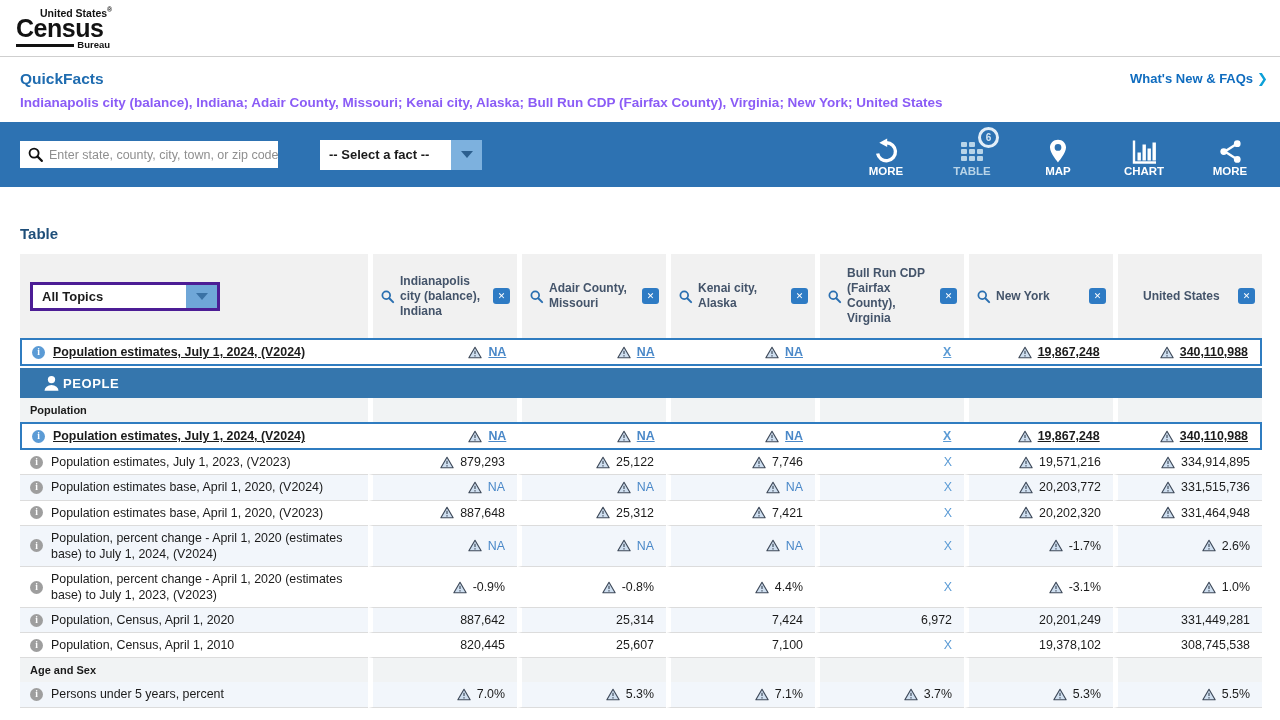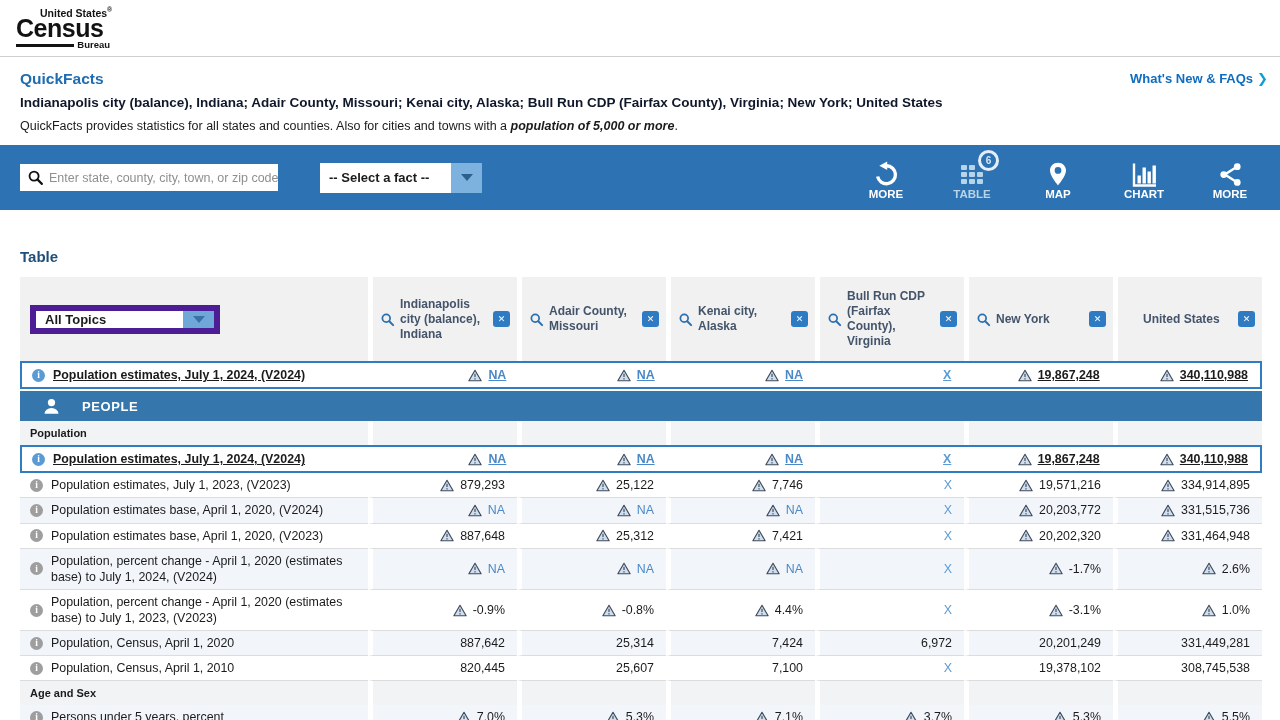--- a/index.html
+++ b/index.html
@@ -12,21 +12,21 @@
   .logo-top { font-size:10.5px; font-weight:bold; padding-left:24px; white-space:nowrap; }
   .logo-top sup { font-size:7px; }
   .logo-name { font-size:25px; font-weight:bold; line-height:.85; letter-spacing:-.5px; }
   .logo-bureau-row { display:flex; align-items:flex-end; }
   .logo-rule { flex:1; border-bottom:3.5px solid #121212; margin:0 3px 3px 0; }
   .logo-sub { font-size:9.5px; font-weight:bold; }
 
   
   .intro { position:relative; padding:13px 18px 0 20px; }
   .intro-title { color:#1f6cb0; font-size:15.5px; font-weight:bold; }
-  .intro-geos { color:#0f172a; font-size:13.5px; font-weight:bold; margin-top:7px; }
+  .intro-geos { color:#8b5cf6; font-size:13.5px; font-weight:bold; margin-top:7px; }
   .intro-desc { font-size:12.5px; margin-top:9px; }
   .intro-desc em { font-weight:bold; font-style:italic; }
   .whats-new { position:absolute; top:14px; right:12px; color:#0f6cbf; font-weight:bold; font-size:13px; cursor:pointer; }
   .whats-new .chev { color:#0ca0d8; margin-left:4px; font-weight:bold; }
 
   
   .band { margin-top:12px; height:65px; background:#2d72b2; display:flex; align-items:center; }
   .search-box { margin-left:20px; width:258px; height:27px; background:#fff; display:flex; align-items:center; padding-left:7px; }
   .search-box input { border:none; outline:none; flex:1; min-width:0; font-size:12.5px; color:#b91c1c; font-family:inherit; background:transparent; }
   .search-box input::placeholder { color:#8f8f8f; }
@@ -54,42 +54,42 @@
 
   .thead { height:84px; }
   .thead .cell { background:#f1f1f1; }
   .thead .hcell { display:flex; align-items:center; padding:0 7px; gap:5px; border-left:5px solid #fff; }
   .thead .label-head { display:flex; align-items:center; }
   .col-label { flex:1; font-weight:bold; font-size:12px; color:#44546a; line-height:1.25; }
   .close-btn { width:17px; height:16px; background:#2e7bc4; border-radius:3px; color:#fff; font-size:9px;
                font-weight:bold; display:flex; align-items:center; justify-content:center; flex:none; cursor:pointer; }
   .hmag { display:flex; flex:none; }
 
-  .topics-select { margin-left:10px; display:flex; height:29px; width:190px; border:6px solid #4c1d95; background:#fff; cursor:pointer; }
+  .topics-select { margin-left:10px; display:flex; height:29px; width:190px; border:3px solid #4c1d95; background:#fff; cursor:pointer; }
   .topics-value { flex:1; display:flex; align-items:center; padding-left:9px; font-weight:bold; font-size:13px; }
   .topics-arrow { width:31px; background:#6fa7d8; display:flex; align-items:center; justify-content:center; }
   .topics-arrow .tri-down { border-top-color:#3a72a5; }
 
   .data-row { min-height:25px; }
   .data-row .cell { border-bottom:1px solid #dcdcdc; }
   .data-row.shade { background:#f2f6fb; }
   .hl { border:2px solid #2f7cc0; min-height:28px; }
   .hl .cell { border-bottom:none; }
   .bold .label-text, .bold .val { font-weight:bold;text-decoration:underline; }
   .val-na { color:#4a88c8; }
   .val-x { color:#5b9bd5; }
   .warn { display:flex; flex:none; }
 
   .section-row { height:24px; }
   .section-row .cell { background:#f1f3f4; }
   .section-row .vcell { border-bottom:none; }
   .section-label { font-weight:bold; padding-left:10px; display:flex; align-items:center; font-size:11px; }
 
   .people-band { margin-top:2px; height:30px; background:#3576ad; color:#fff; display:flex; align-items:center;
-                 gap:21px; padding-left:22px; font-weight:bold; font-size:13px; letter-spacing:.6px; }
+                 gap:2px; padding-left:22px; font-weight:bold; font-size:13px; letter-spacing:.6px; }
 
   .info-icon { width:13px; height:13px; border-radius:50%; background:#9e9e9e; color:#fff; font-size:9.5px;
                font-weight:bold; font-family:"Liberation Serif",serif; display:flex; align-items:center;
                justify-content:center; flex:none; cursor:pointer; }
   .info-icon.blue { background:#5b9bd5; }
 </style>
 </head>
 <body>
 
 <div class="topbar">
@@ -99,21 +99,20 @@
     <div class="logo-bureau-row">
       <span class="logo-rule"></span>
       <span class="logo-sub">Bureau</span>
     </div>
   </div>
 </div>
 
 <div class="intro">
   <div class="intro-title">QuickFacts</div>
   <div class="intro-geos">Indianapolis city (balance), Indiana; Adair County, Missouri; Kenai city, Alaska; Bull Run CDP (Fairfax County), Virginia; New York; United States</div>
-  <div class="intro-desc"><span>QuickFacts provides statistics for all states and counties. Also for cities and towns with a </span><em>population of 5,000 or more</em><span>.</span></div>
   <div class="whats-new"><span>What's New &amp; FAQs</span><span class="chev">❯</span></div>
 </div>
 
 <div class="band">
   <div class="search-box">
     <span style="display:flex;margin-right:5px;">
       <svg width="17" height="17" viewBox="0 0 24 24">
           <circle cx="10" cy="10" r="6.4" fill="none" stroke="#111" stroke-width="2.6"></circle>
           <line x1="15" y1="15" x2="21" y2="21" stroke="#111" stroke-width="3" stroke-linecap="round"></line>
         </svg>

